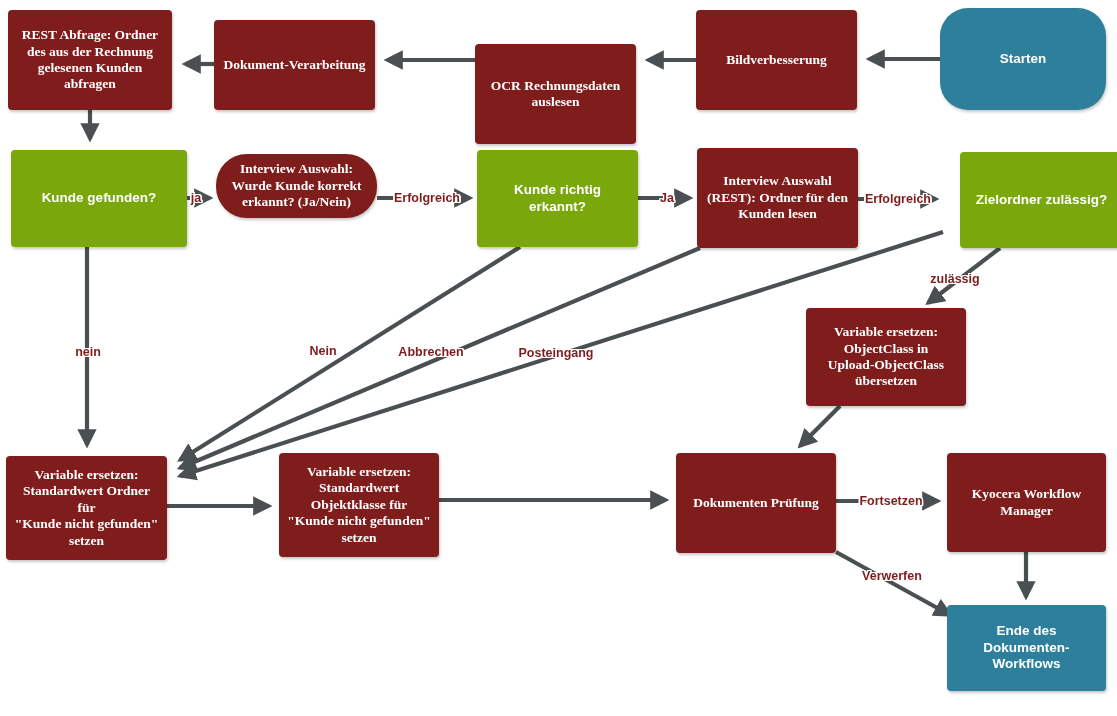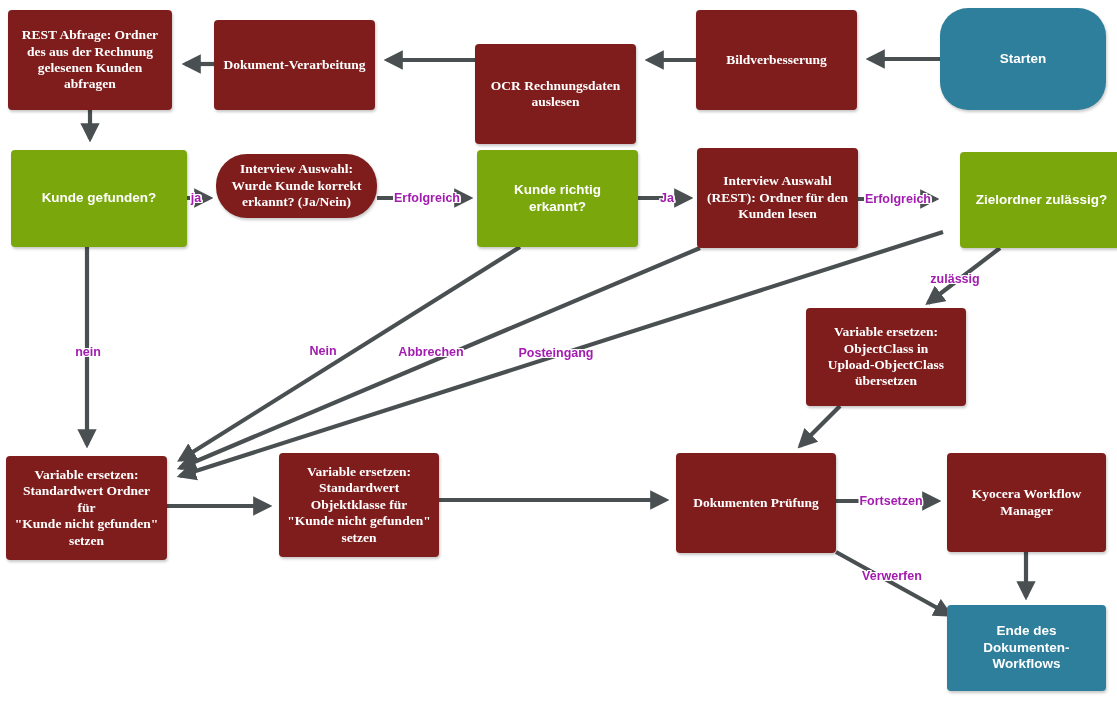--- a/index.html
+++ b/index.html
@@ -27,21 +27,21 @@
     z-index:3;
   }
   .node .lbl{white-space:pre-line;display:block;}
   .n-blue{background:#7f1d1d;font-family:Liberation Serif, serif;}
   .n-green{background:#7aa80c;}
   .n-teal{background:#2d7f9b;}
 
   .edge-label{
     position:absolute;
     z-index:6;
-    color:#a21caf;
+    color:#7f1d1d;
     font-size:12.5px;
     font-weight:bold;
     white-space:nowrap;
     transform:translate(-50%,-50%);
     text-shadow:
       -1.4px -1.4px 0 #fff,  1.4px -1.4px 0 #fff,
       -1.4px  1.4px 0 #fff,  1.4px  1.4px 0 #fff,
       -1.4px 0 0 #fff, 1.4px 0 0 #fff,
       0 -1.4px 0 #fff, 0 1.4px 0 #fff;
   }

